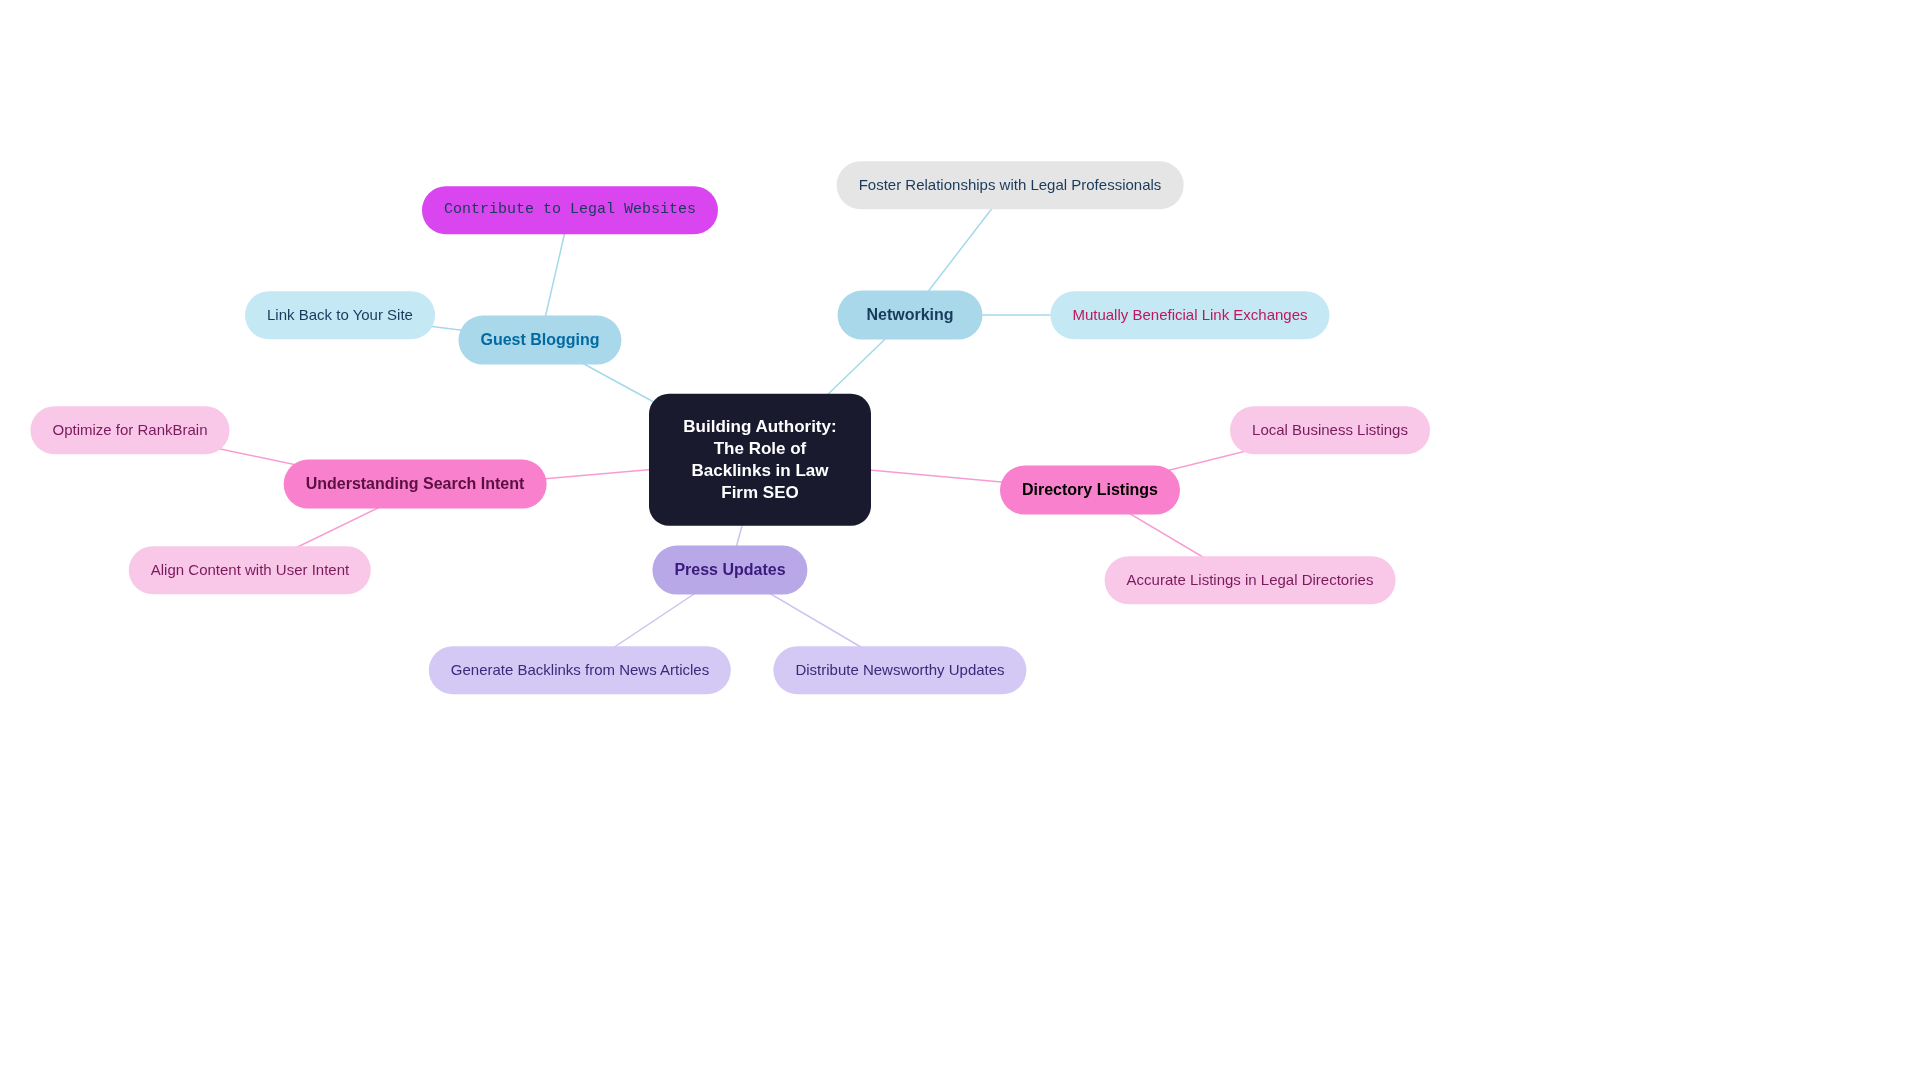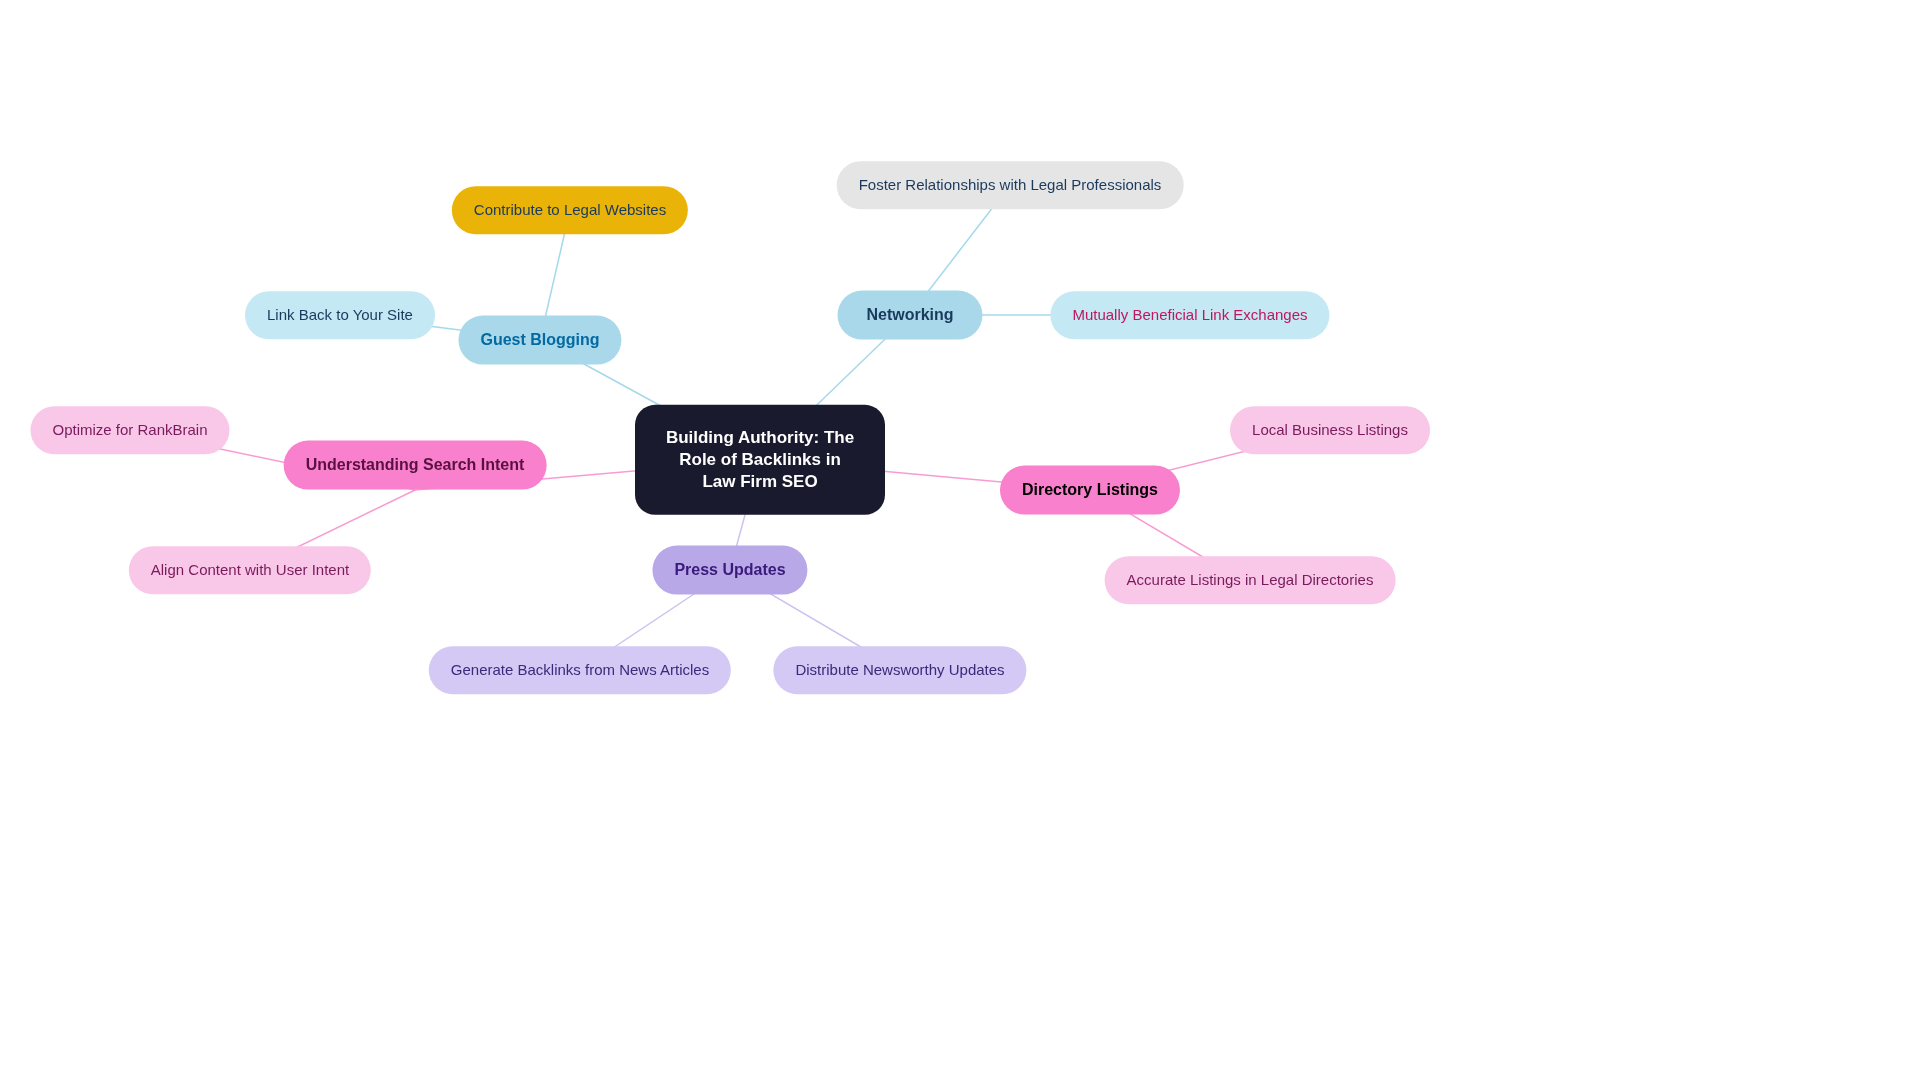--- a/index.html
+++ b/index.html
@@ -32,21 +32,21 @@
       font-weight: 500;
       line-height: 1.3;
       transform: translate(-50%, -50%);
     }
 
     .node-center {
       background: #1a1a2e;
       color: #ffffff;
       font-size: 17px;
       font-weight: 600;
-      width: 250px;
+      width: 222px;
       padding: 22px 28px;
       border-radius: 20px;
     }
 
     .node-blue {
       background: #b8dff0;
       color: #1a3a5c;
       font-size: 15px;
     }
 
@@ -116,31 +116,31 @@
 
   <line x1="1090" y1="490" x2="1330" y2="430" stroke="#f472c0" stroke-width="1.5" opacity="0.7"></line>
 
   <line x1="1090" y1="490" x2="1250" y2="585" stroke="#f472c0" stroke-width="1.5" opacity="0.7"></line>
 </svg>
 
 <div class="node node-center" style="left: 760px; top: 460px;">Building Authority: The Role of Backlinks in Law Firm SEO</div>
 
 <div class="node node-blue-mid" style="left: 540px; top: 340px; background: #a8d8ea; color: #0369a1; min-width: 160px;">Guest Blogging</div>
 
-<div class="node node-blue" style="left: 570px; top: 210px; min-width: 200px; background: #eab308; color: #1a3a5c;">Contribute to Legal Websites</div>
+<div class="node node-blue" style="left: 570px; top: 210px; min-width: 200px; background: #d946ef; color: #1a3a5c; font-family: Liberation Mono, monospace;">Contribute to Legal Websites</div>
 
 <div class="node node-blue" style="left: 340px; top: 315px; min-width: 185px; background: #c5e8f5; color: #1a3a5c;">Link Back to Your Site</div>
 
 <div class="node node-blue-mid" style="left: 910px; top: 315px; min-width: 145px; background: #a8d8ea; color: #1a3a5c;">Networking</div>
 
 <div class="node node-blue" style="left: 1010px; top: 185px; min-width: 230px; background: #e5e5e5; color: #1a3a5c;">Foster Relationships with Legal Professionals</div>
 
 <div class="node node-blue" style="left: 1190px; top: 315px; min-width: 200px; background: #c5e8f5; color: #be185d;">Mutually Beneficial Link Exchanges</div>
 
-<div class="node node-pink-mid" style="left: 415px; top: 465px; min-width: 220px; background: #f880cc; color: #5a1040;">Understanding Search Intent</div>
+<div class="node node-pink-mid" style="left: 415px; top: 484px; min-width: 220px; background: #f880cc; color: #5a1040;">Understanding Search Intent</div>
 
 <div class="node node-pink" style="left: 130px; top: 430px; min-width: 175px; background: #f9c8e8; color: #7a1a5c;">Optimize for RankBrain</div>
 
 <div class="node node-pink" style="left: 250px; top: 570px; min-width: 215px; background: #f9c8e8; color: #7a1a5c;">Align Content with User Intent</div>
 
 <div class="node node-purple-mid" style="left: 730px; top: 570px; min-width: 155px; background: #b8a8e8; color: #3a1a7a;">Press Updates</div>
 
 <div class="node node-lavender" style="left: 580px; top: 670px; min-width: 215px; background: #d4c8f5; color: #3a2a7a;">Generate Backlinks from News Articles</div>
 
 <div class="node node-lavender" style="left: 900px; top: 670px; min-width: 200px; background: #d4c8f5; color: #3a2a7a;">Distribute Newsworthy Updates</div>

